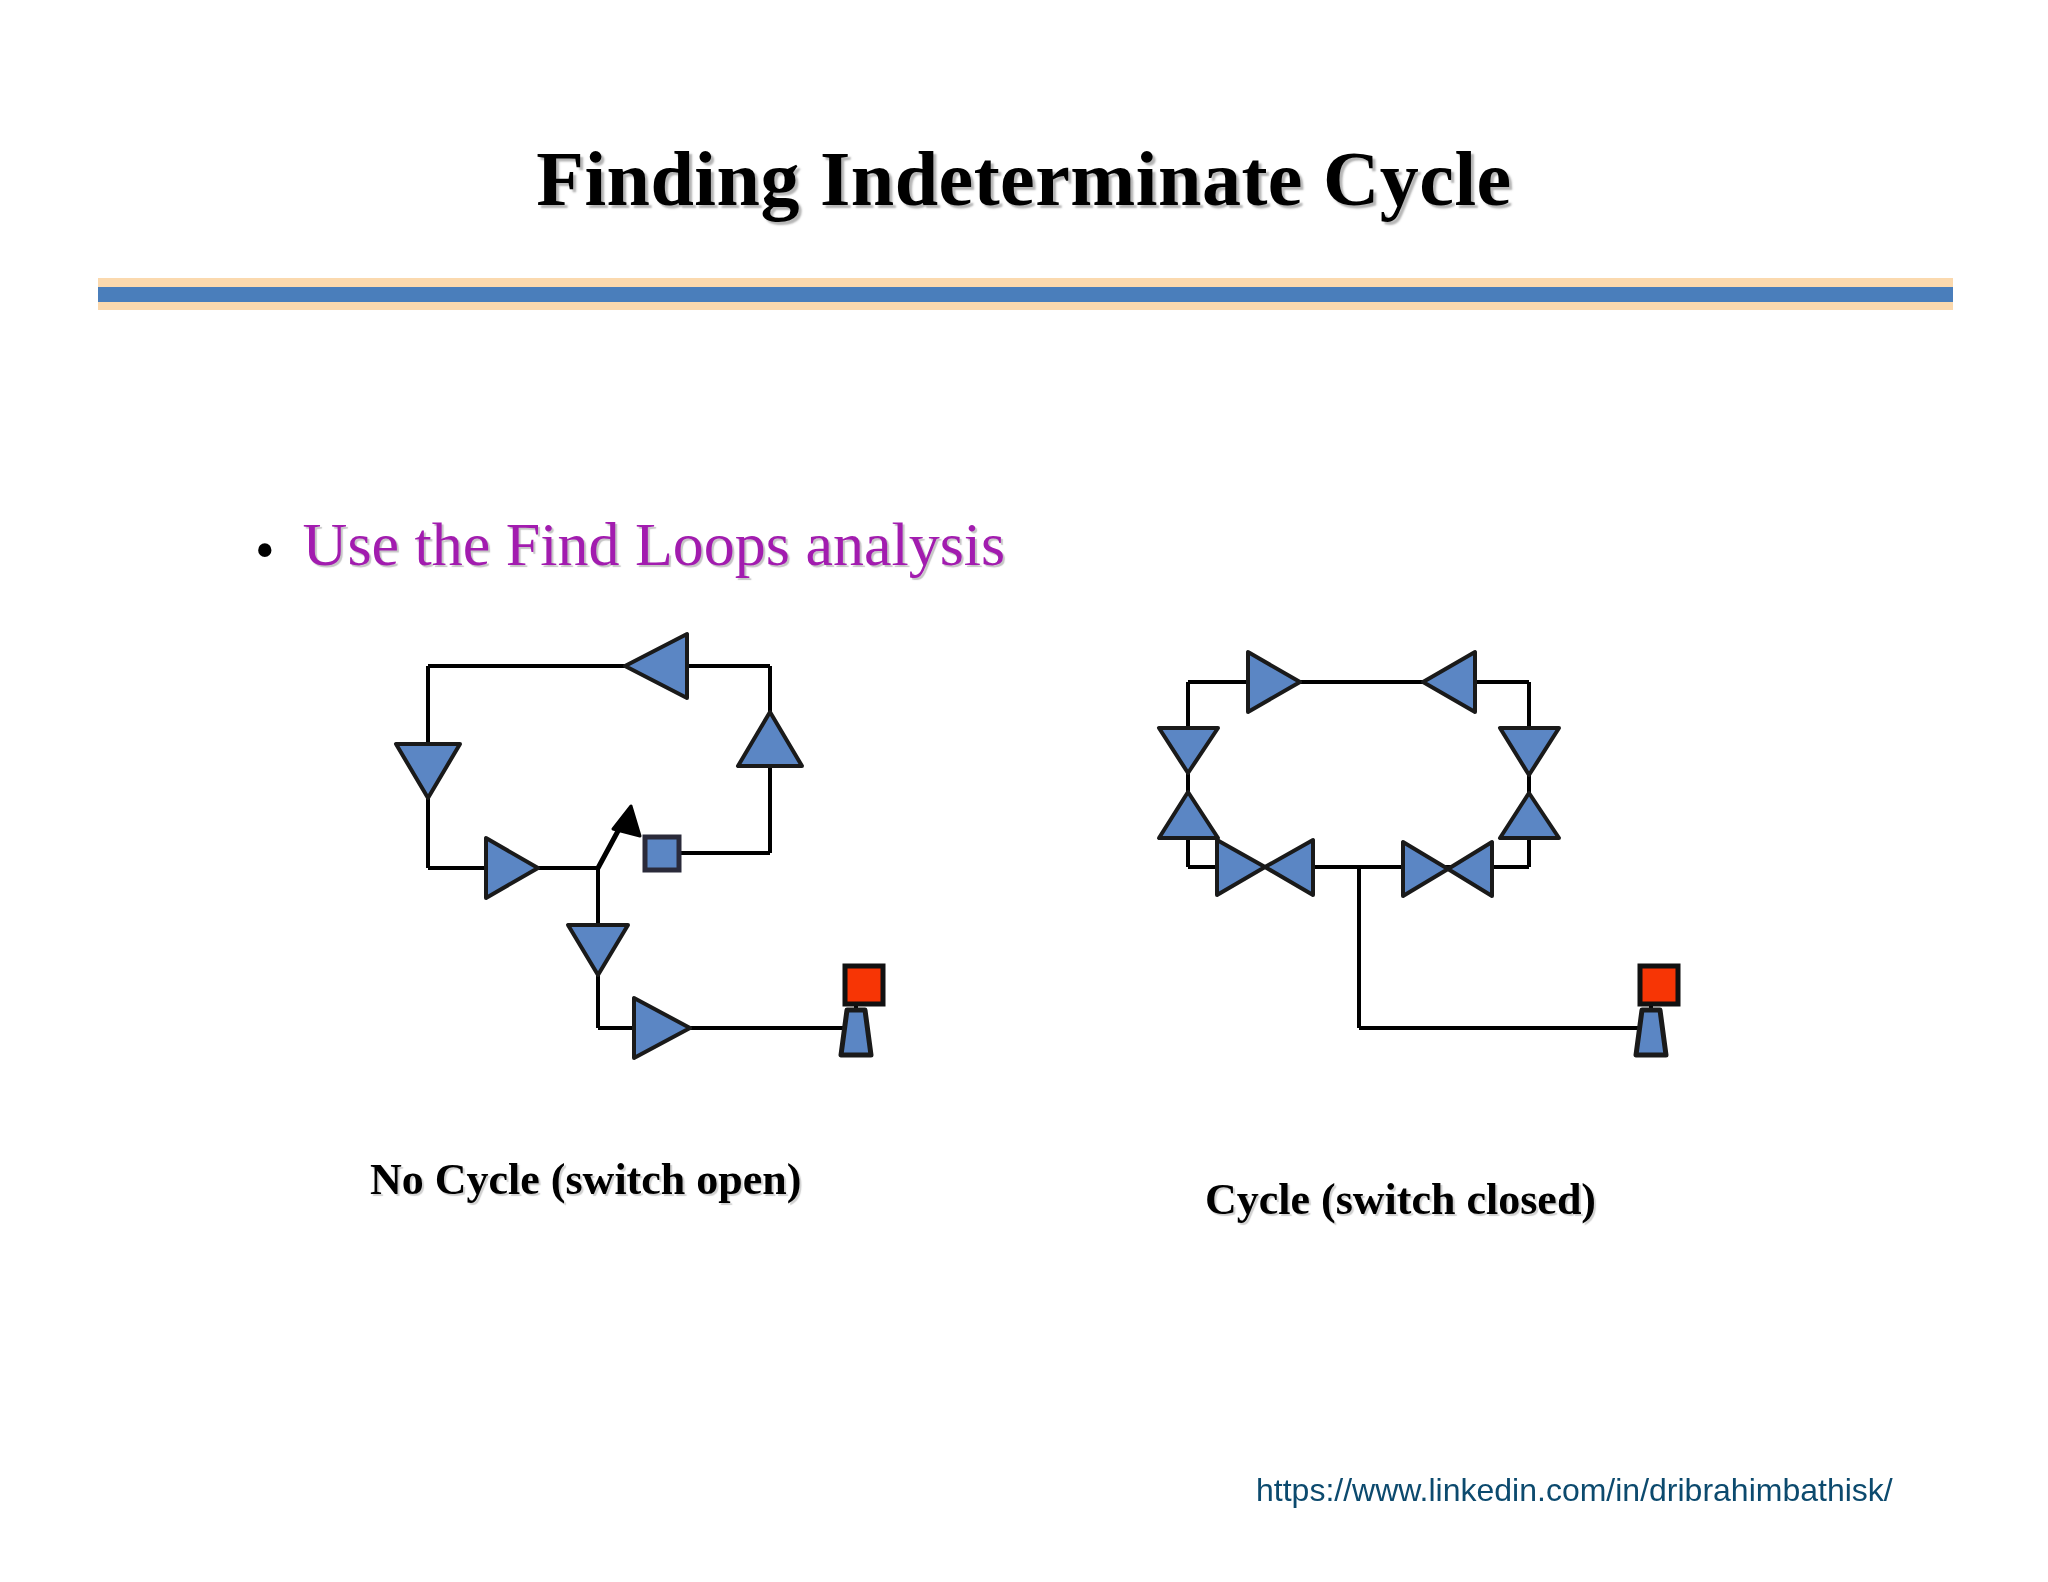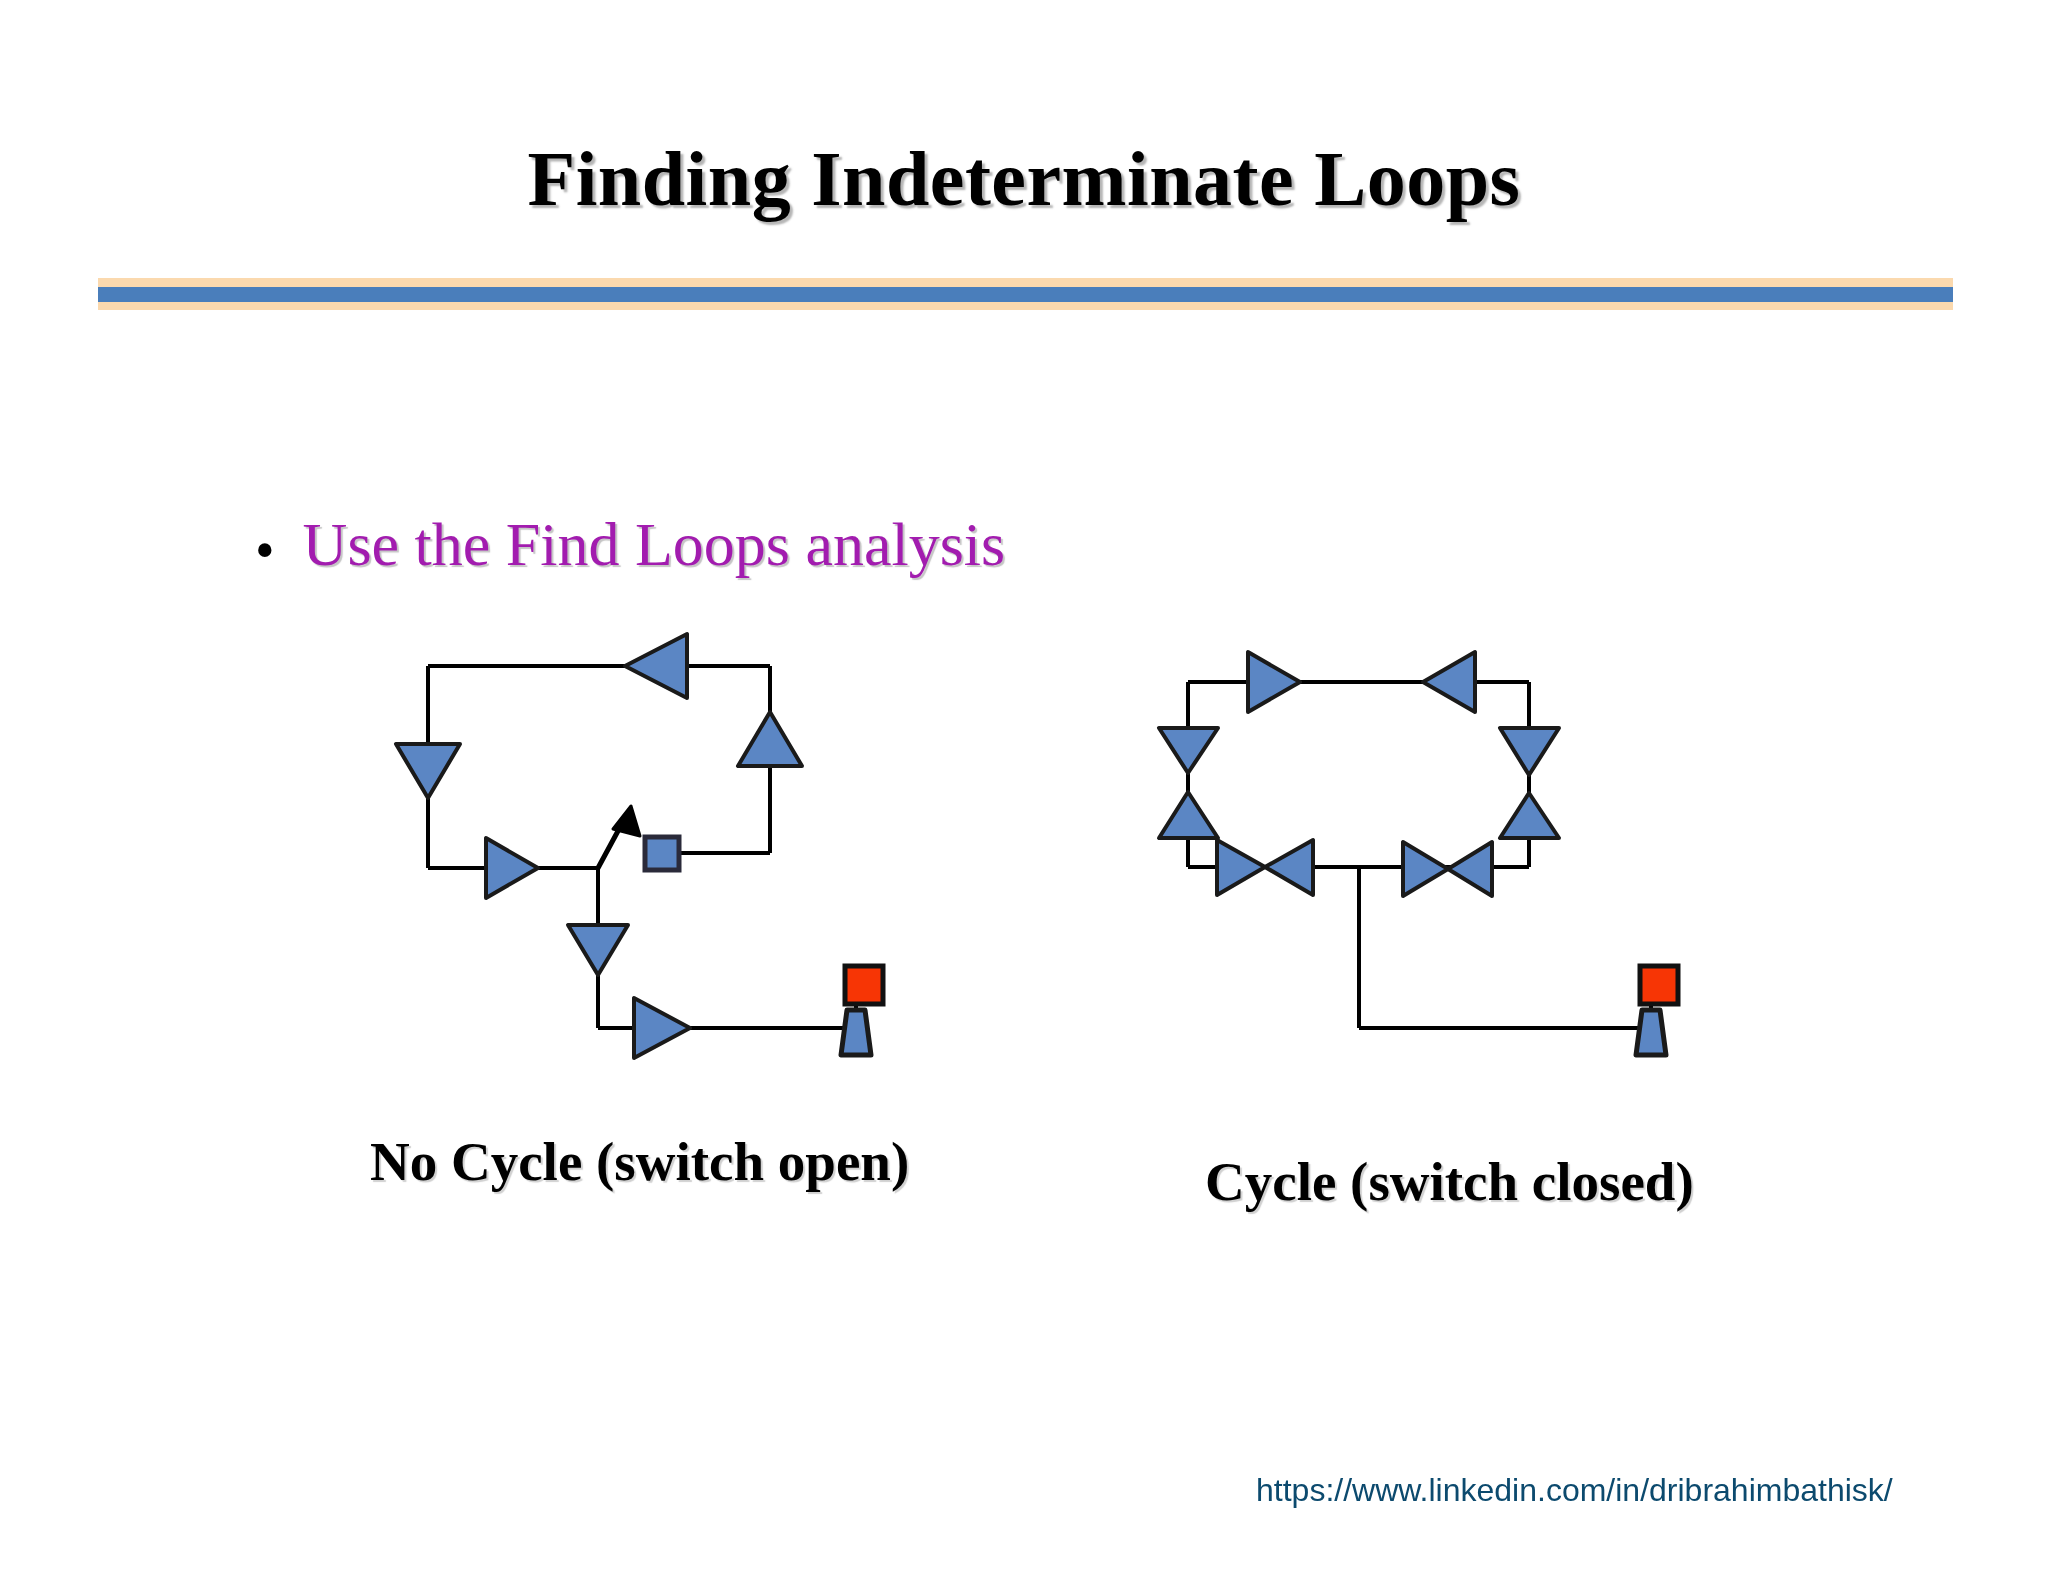--- a/index.html
+++ b/index.html
@@ -69,42 +69,43 @@
     width:2048px; height:1582px;
     pointer-events:none;
   }
   #diagram-stage svg { display:block; }
 
   
   .fig-caption {
     position:absolute;
     font-family:"Liberation Serif", serif;
     font-weight:bold;
-    font-size:55px;
+    font-size:44px;
     color:#000;
     white-space:nowrap;
     text-shadow:2px 2px 1px rgba(150,150,150,0.45);
+    margin-top:24px;
   }
   #caption-left  { left:370px; top:1130px; }
   #caption-right { left:1205px; top:1150px;font-family:Liberation Serif, serif; }
 
   
   #footer-url {
     position:absolute;
     left:1256px; top:1472px;
     font-family:"Liberation Sans", sans-serif;
     font-size:32px;
     color:#0c4a6e;
     white-space:nowrap;
   }
 </style>
 </head>
 <body>
 
-<div id="slide-title">Finding Indeterminate Loops</div>
+<div id="slide-title">Finding Indeterminate Cycle</div>
 
 <div id="title-divider">
   <div id="divider-tan"></div>
   <div id="divider-blue"></div>
 </div>
 
 <div id="bullet-row">
   <span id="bullet-dot">•</span>
   <span id="bullet-text">Use the Find Loops analysis</span>
 </div>

